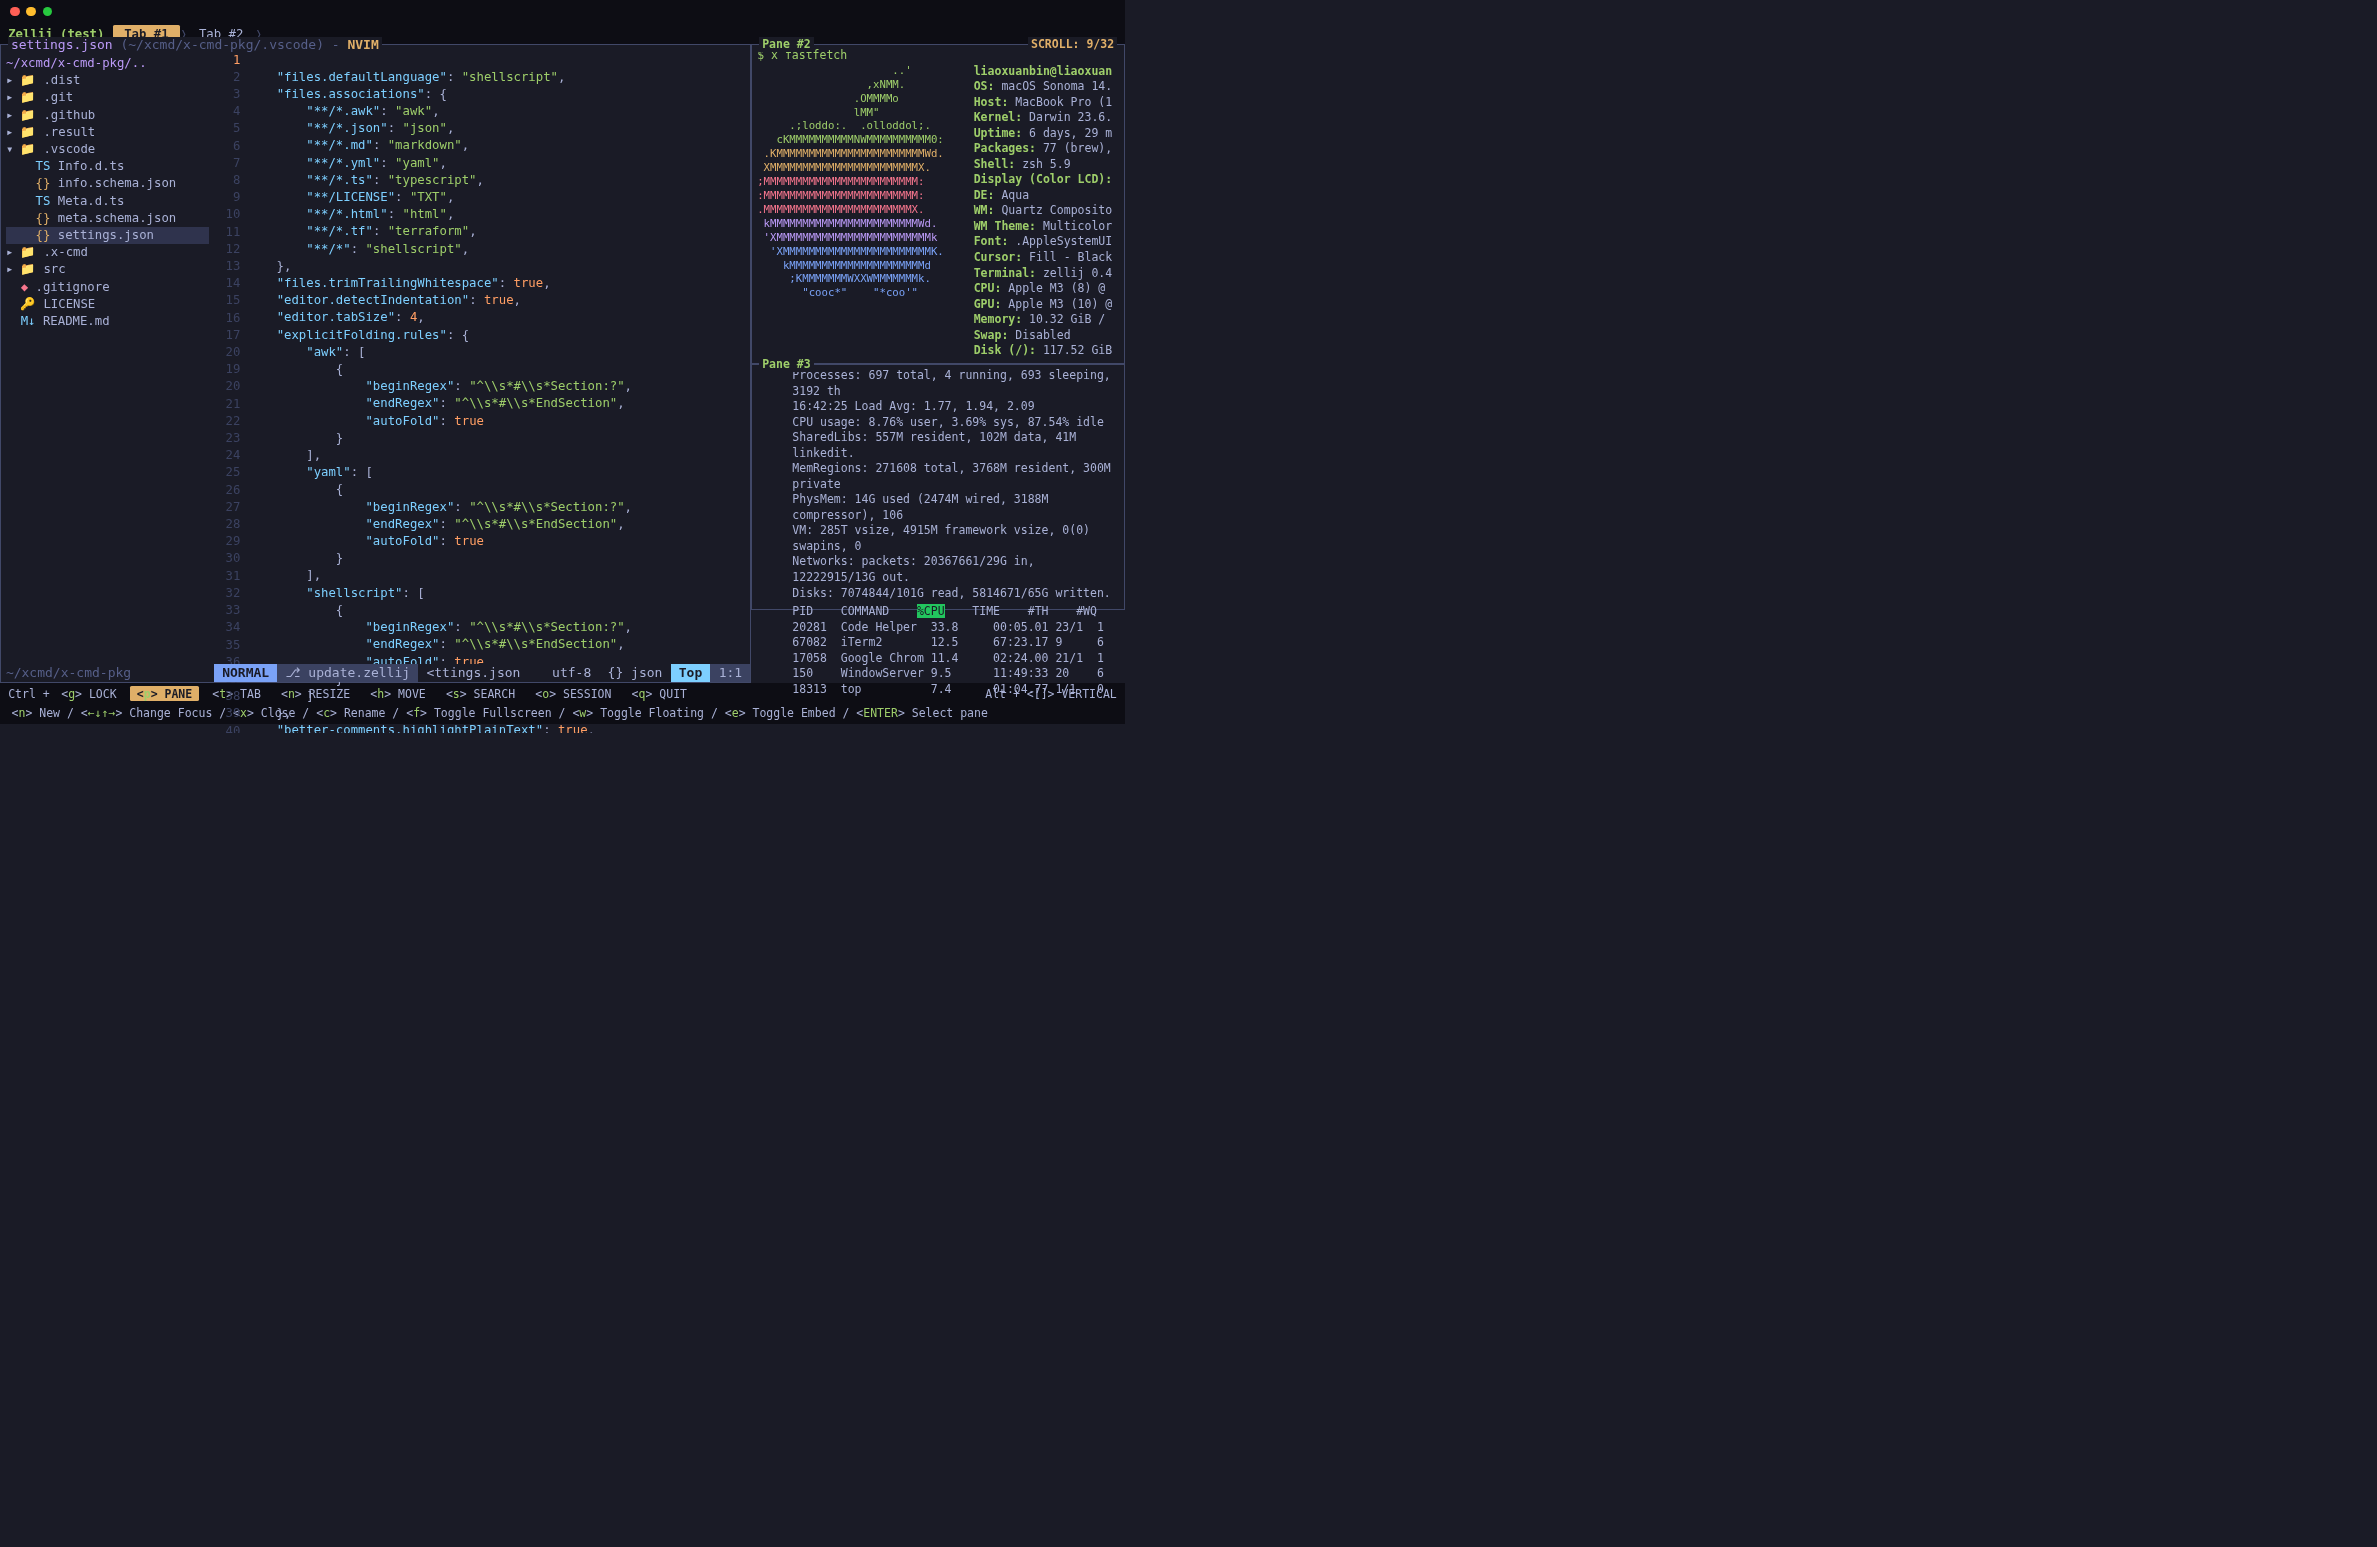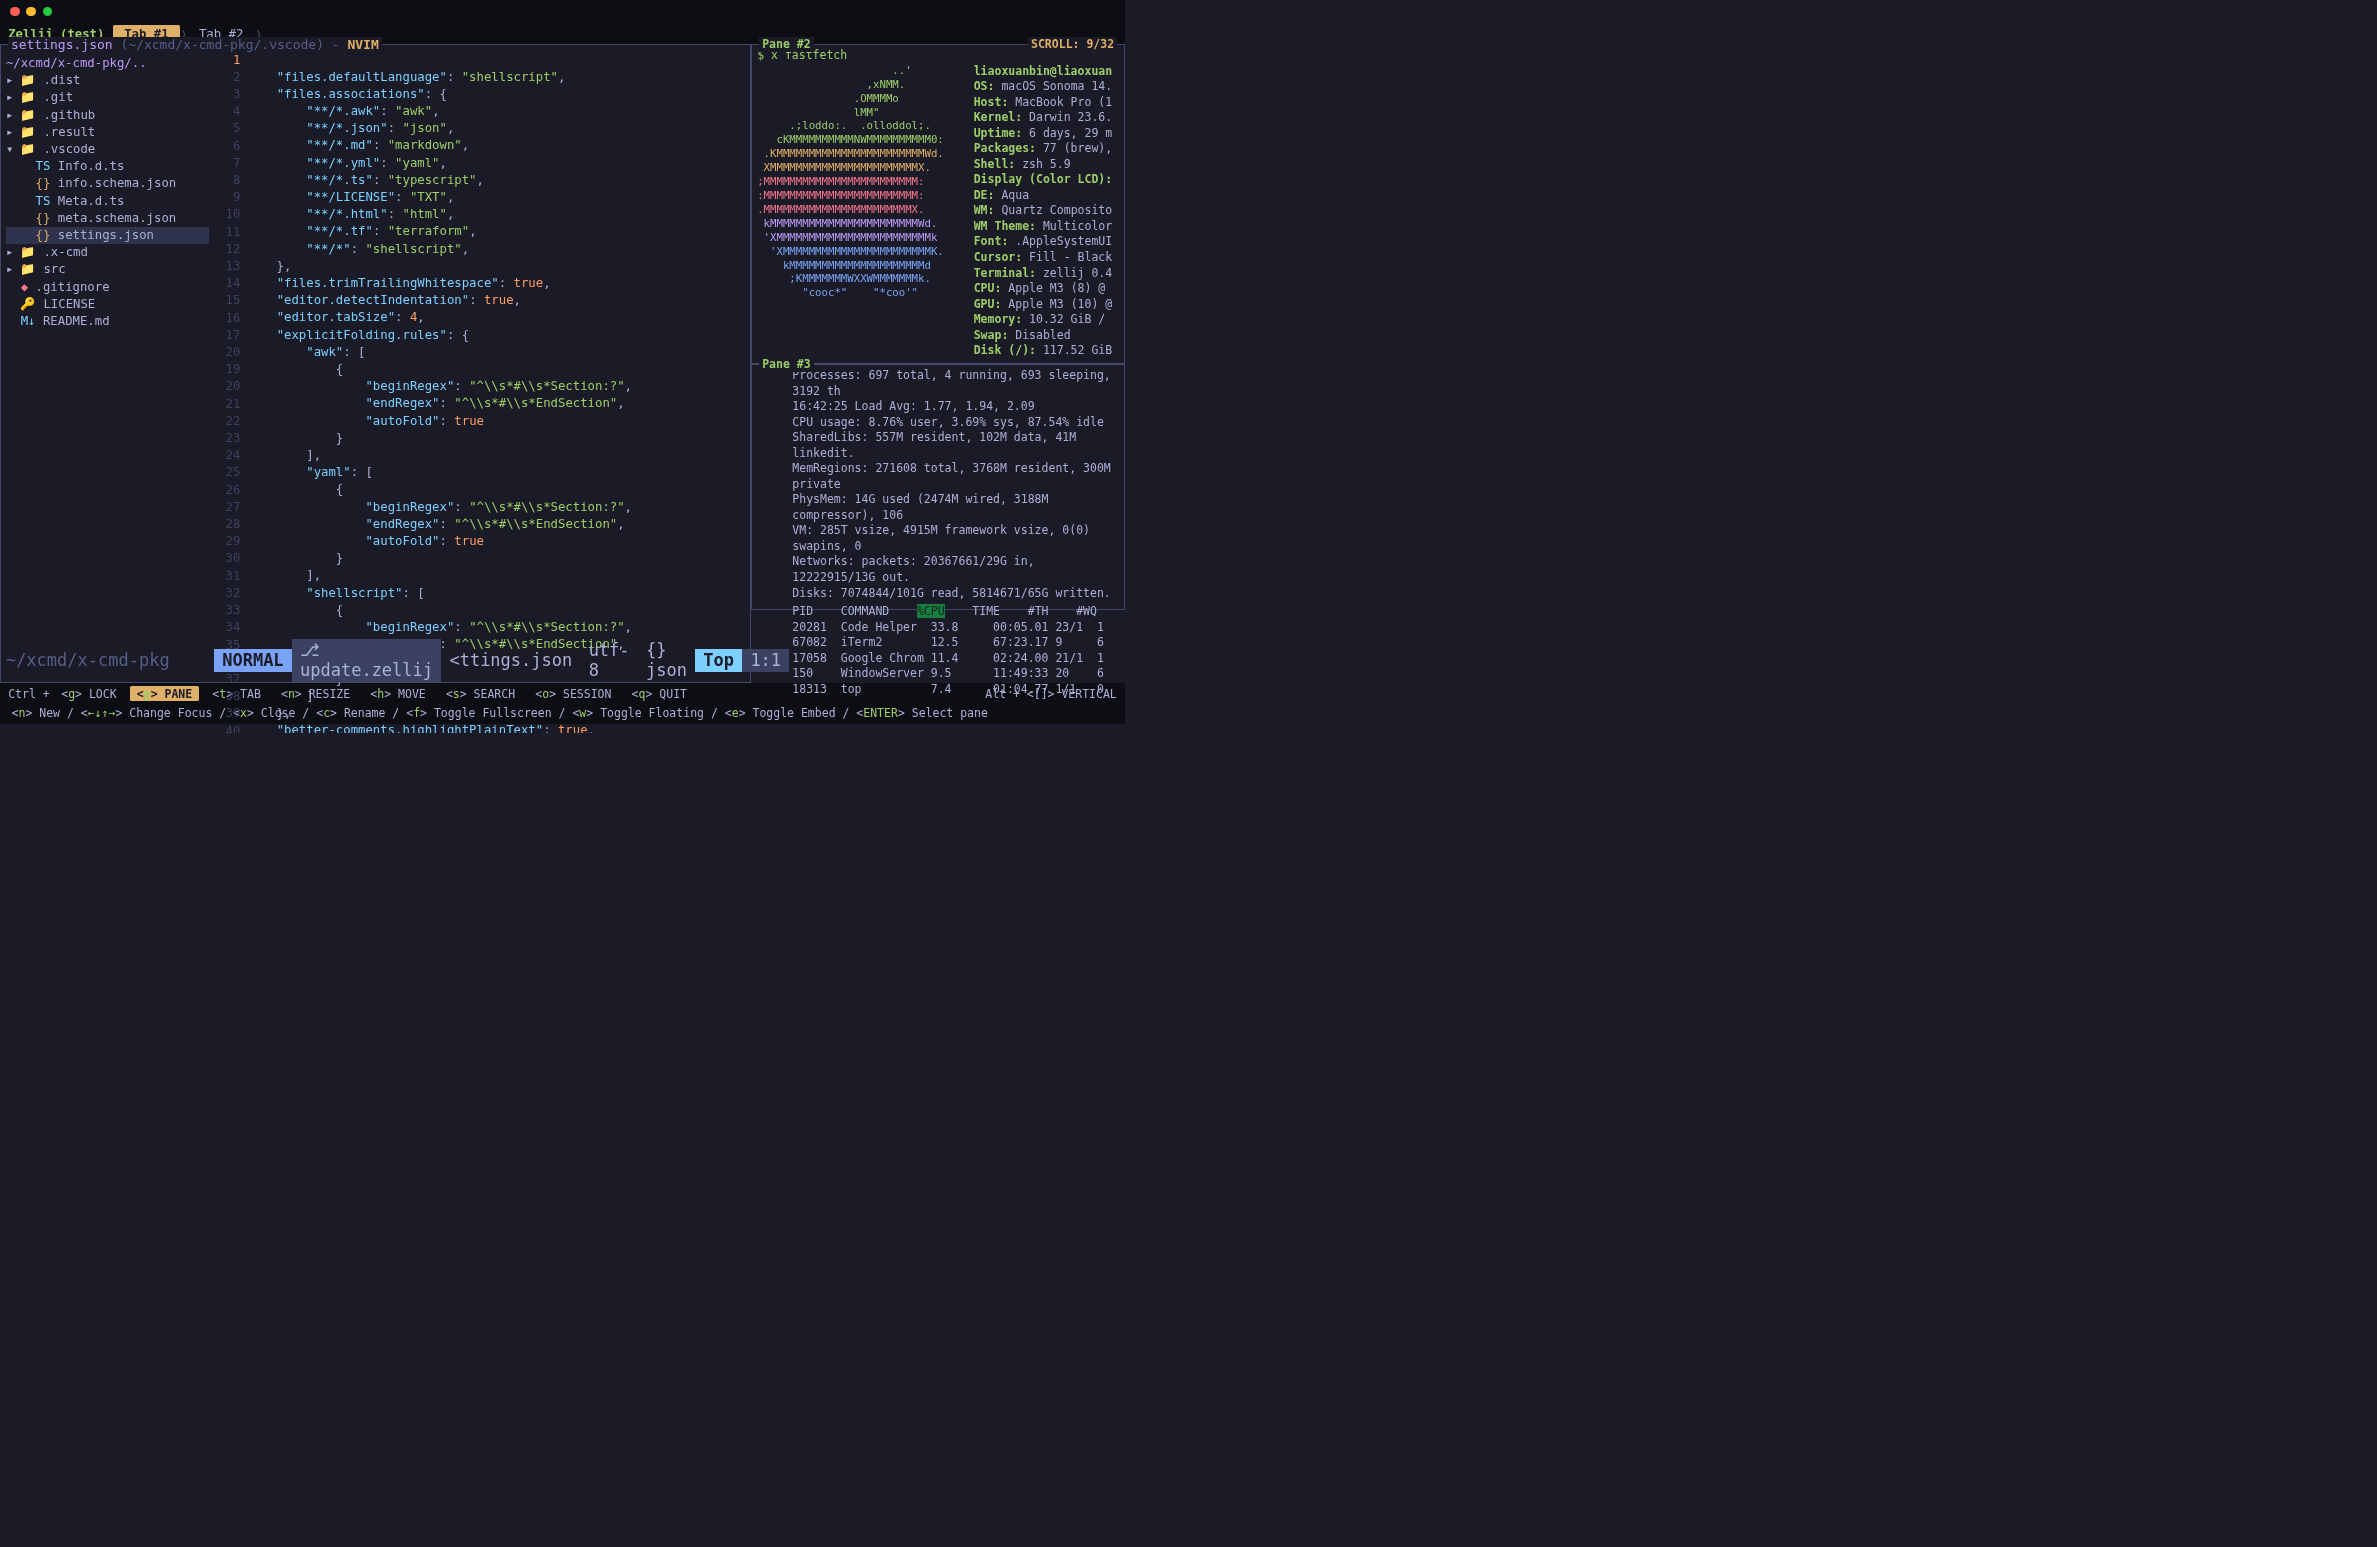--- a/index.html
+++ b/index.html
@@ -106,21 +106,21 @@
 .code .bool { color: #ff9e64; }
 .code .num { color: #ff9e64; }
 .code-line { min-height: 17px; }
 
 .status-line {
   position: absolute;
   bottom: 0;
   left: 0;
   right: 0;
   display: flex;
-  font-size: 17px;
+  font-size: 13px;
   align-items: center;
 }
 .status-path { flex: 0 0 213px; padding-left: 4.9px; color: #565f89; }
 .status-mode { background: #7aa2f7; color: #1a1b26; padding: 1.6px 8.2px; font-weight: bold; }
 .status-branch { background: #3b4261; color: #a9b1d6; padding: 1.6px 8.2px; }
 .status-file { background: #1a1b26; color: #a9b1d6; padding: 1.6px 8.2px; flex: 1; }
 .status-enc { color: #a9b1d6; padding: 1.6px 8.2px; }
 .status-ft { color: #a9b1d6; padding: 1.6px 8.2px; }
 .status-pos { background: #7dcfff; color: #1a1b26; padding: 1.6px 8.2px; font-weight: bold; }
 .status-rc { background: #3b4261; color: #a9b1d6; padding: 1.6px 8.2px; }
@@ -171,21 +171,21 @@
 .ff-logo .b { color: #7aa2f7; }
 .ff-info { flex: 1; white-space: pre; }
 .ff-info .lbl { color: #9ece6a; font-weight: bold; }
 .ff-info .user { color: #9ece6a; font-weight: bold; }
 .prompt-line { color: #a9b1d6; }
 .prompt-line .ps { color: #9ece6a; }
 
 .pane3-body { white-space: pre-wrap; color: #a9b1d6; }
 .top-table { font-family: inherit; width: 100%; white-space: pre; margin-top: 3.3px; }
 .top-hdr { color: #a9b1d6; }
-.top-hdr .sorted { background: #15803d; color: #1a1b26; }
+.top-hdr .sorted { background: #22c55e; color: #1a1b26; }
 
 .pane5-body { padding-top: 8.2px; }
 .pane5-body .user { color: #9ece6a; font-weight: bold; }
 .pane5-body .time { color: #565f89; }
 
 .keybar {
   height: 21px;
   background: #0d0d14;
   display: flex;
   align-items: center;

